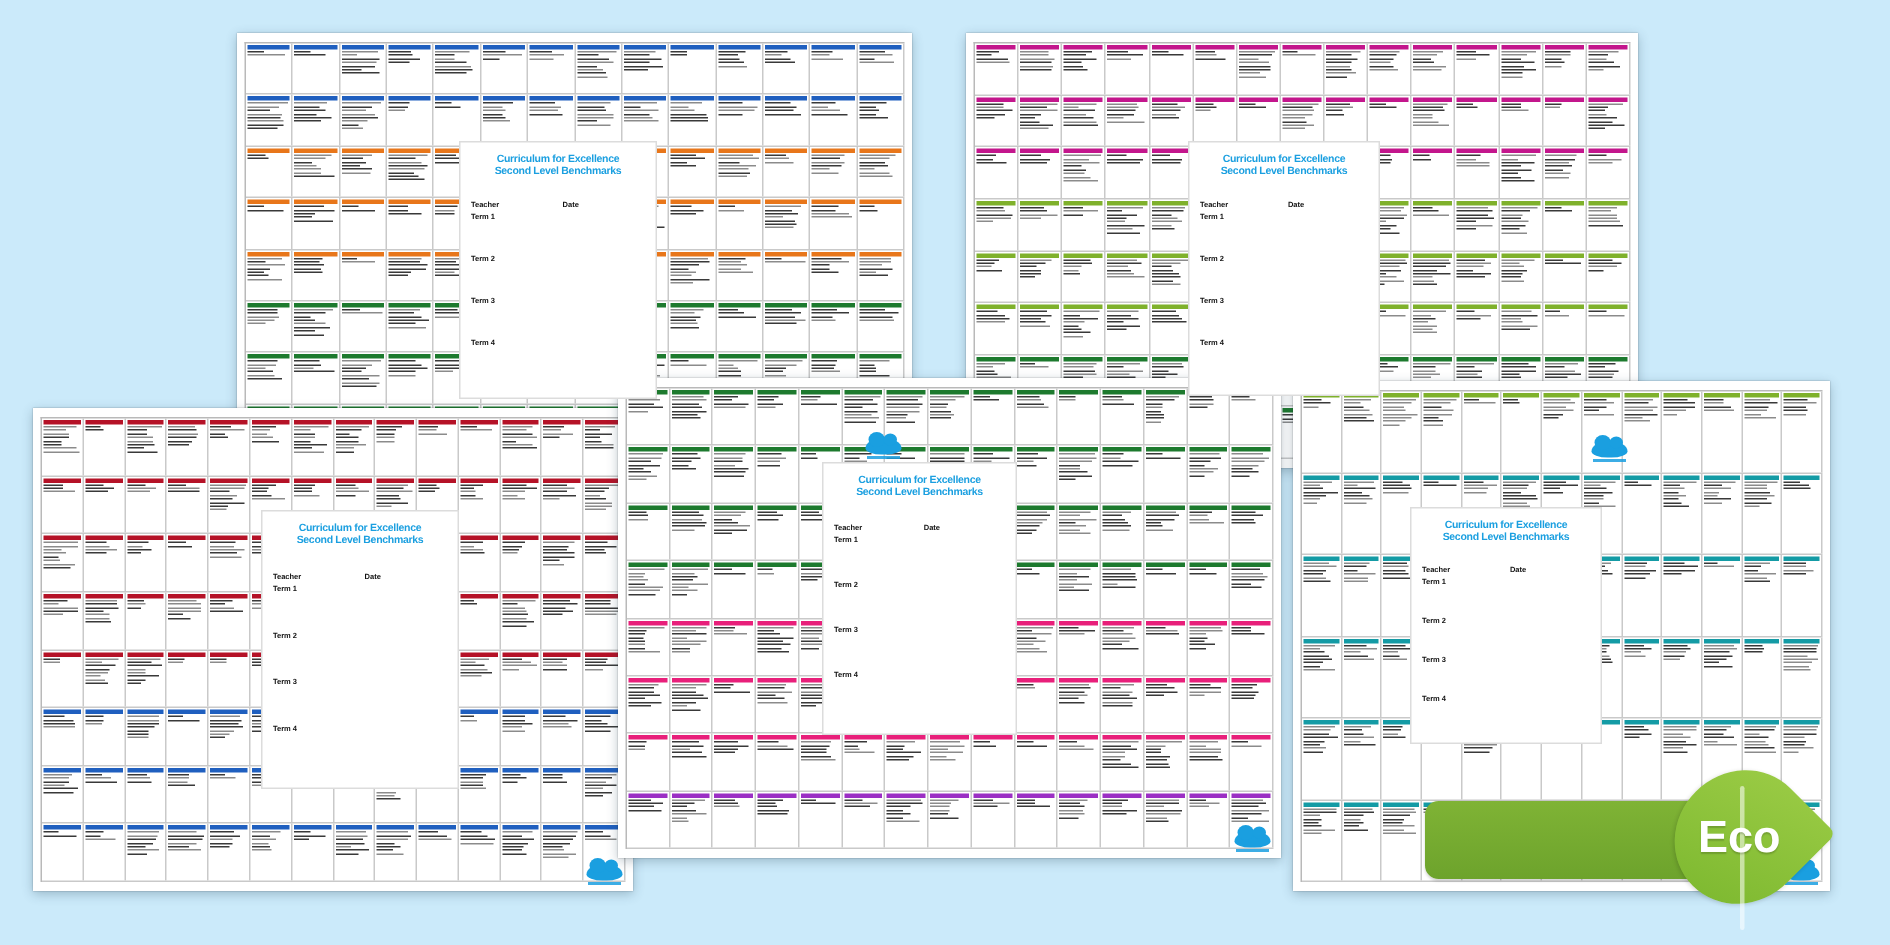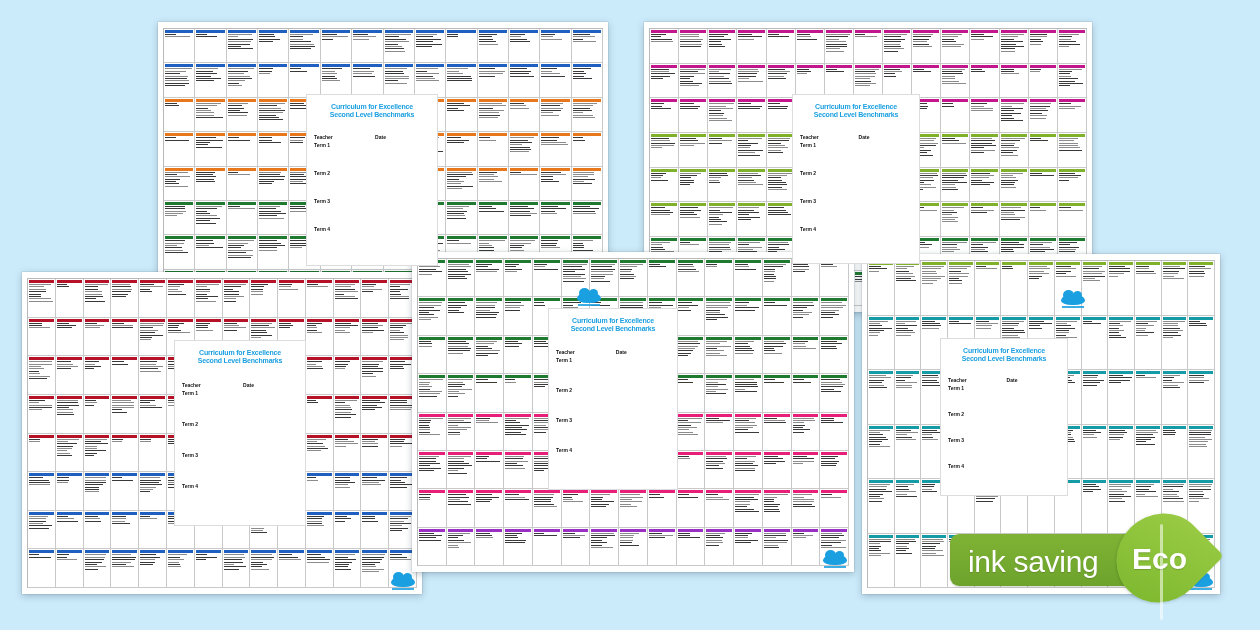--- a/index.html
+++ b/index.html
@@ -4698,17 +4698,16 @@
       </div>
       <div class="twinkl">
         <div class="cloud"></div>
         <span class="wordmark"></span>
       </div>
     </div>
   </div>
 
 <div id="eco-badge">
   <div class="pill"></div>
-  <div class="pill-text">ink saving</div>
   <div class="leaf"></div>
   <div class="leaf-vein"></div>
   <div class="eco-text">Eco</div>
 </div>
 
 </body></html>

